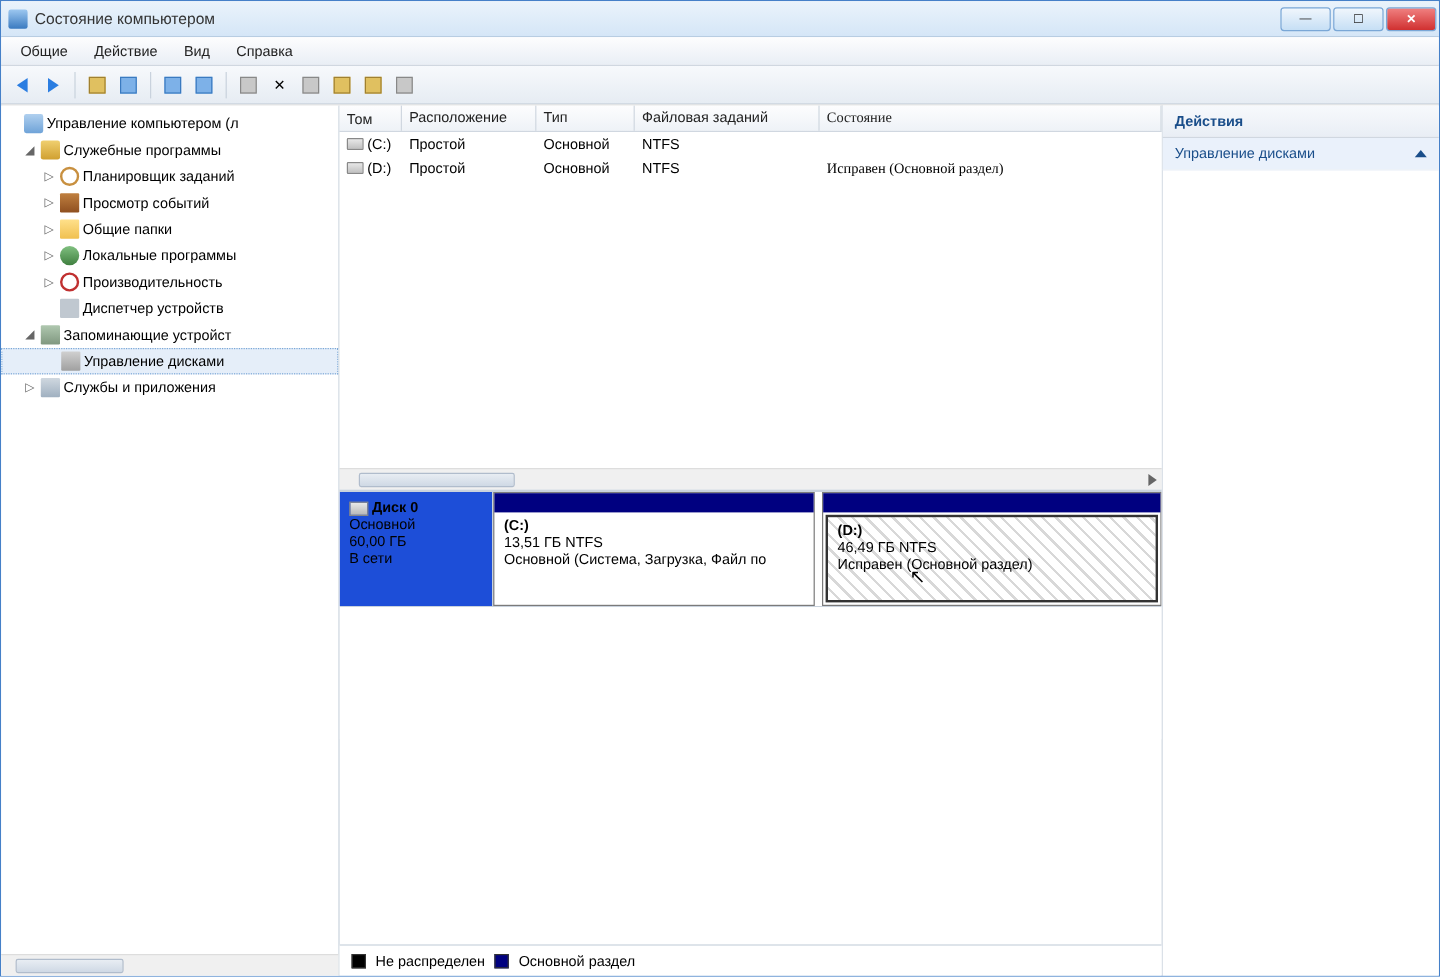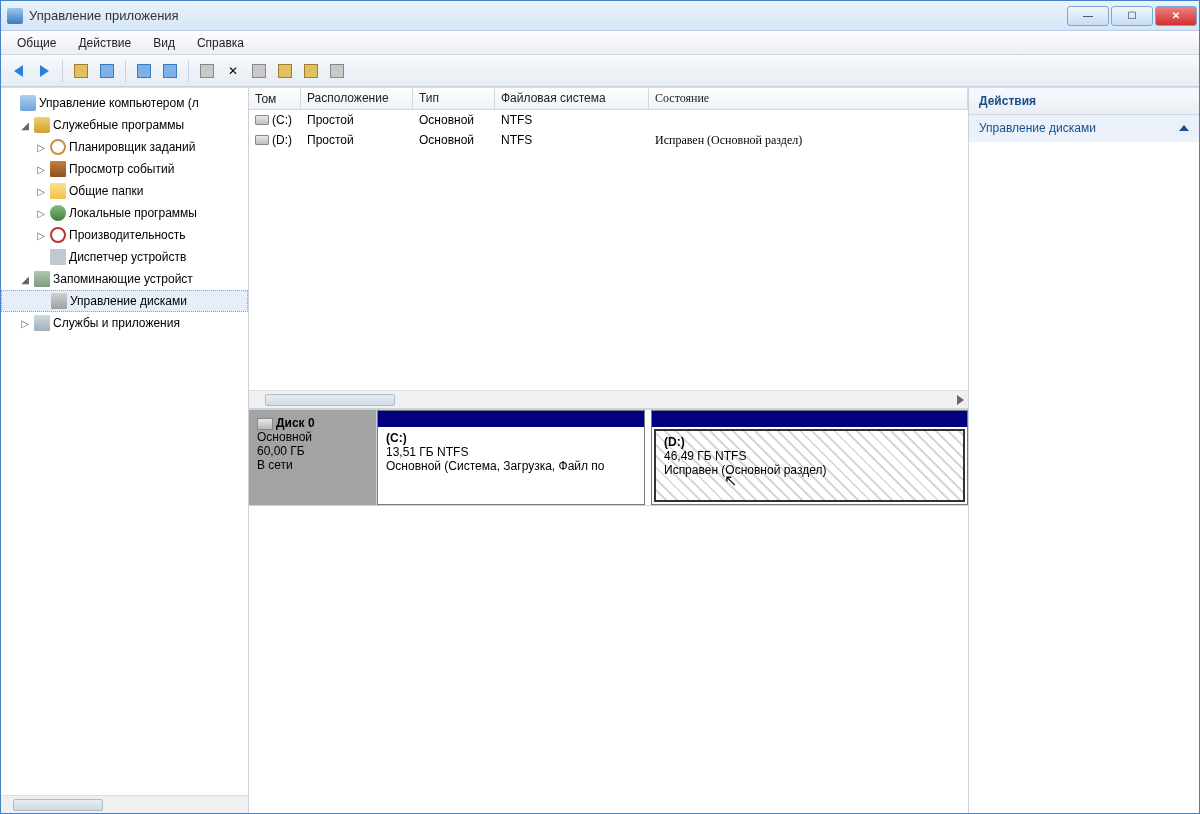--- a/index.html
+++ b/index.html
@@ -24,21 +24,21 @@
 .tb-sep { width: 1px; height: 22px; background: #c9d2dd; margin: 0 3px; }
 .tb-btn { width: 22px; height: 22px; display: flex; align-items: center; justify-content: center; border-radius: 2px; }
 .arrow-left { width:0;height:0;border-top:6px solid transparent;border-bottom:6px solid transparent;border-right:9px solid #2a7de1; }
 .arrow-right { width:0;height:0;border-top:6px solid transparent;border-bottom:6px solid transparent;border-left:9px solid #2a7de1; }
 .icon-generic { width:14px;height:14px; background:#e0c060; border:1px solid #a08030; }
 .icon-blue { width:14px;height:14px; background:#7db1e8; border:1px solid #3a7ac0; }
 .icon-gray { width:14px;height:14px; background:#c8c8c8; border:1px solid #888; }
 
 
 .content { flex: 1; display: flex; border-top: 1px solid #ddd; min-height: 0; }
-.tree-panel { width: 248px; border-right: 1px solid #c9d2dd; background: #fff; display:flex; flex-direction:column; }
+.tree-panel { width: 282px; border-right: 1px solid #c9d2dd; background: #fff; display:flex; flex-direction:column; }
 .tree { flex:1; overflow:hidden; padding: 4px 0; }
 .tree-scroll { height: 18px; background: #f0f0f0; border-top:1px solid #ddd; display:flex; align-items:center; }
 .tree-scroll .thumb { height:12px; width:90px; margin-left:12px; background: linear-gradient(#e8edf3,#cfd9e5); border:1px solid #b0bccc; border-radius:2px; }
 
 .tree-row { display: flex; align-items: center; height: 22px; padding: 0 4px; white-space: nowrap; }
 .tree-row .twisty { width: 12px; color: #666; font-size: 10px; text-align:center; }
 .tree-row .ticon { width: 16px; height: 16px; margin: 0 3px; display:inline-block; }
 .tree-row.selected { background: #e5eef9; border: 1px dotted #7aa7d6; }
 .indent1 { padding-left: 18px; }
 .indent2 { padding-left: 34px; }
@@ -69,21 +69,21 @@
 .col-status { flex:1;font-family:Liberation Serif, serif; }
 .drive-icon { width:14px; height:10px; background: linear-gradient(#e8e8e8,#c0c0c0); border:1px solid #888; border-radius:1px; }
 
 .hscroll { height:18px; background:#f0f0f0; border-top:1px solid #ddd; display:flex; align-items:center; }
 .hscroll .thumb { height:12px; width:130px; margin-left:16px; background: linear-gradient(#e8edf3,#cfd9e5); border:1px solid #b0bccc; border-radius:2px; }
 .hscroll .rarrow { margin-left:auto; margin-right:4px; width:0;height:0;border-top:5px solid transparent;border-bottom:5px solid transparent;border-left:7px solid #666; }
 
 
 .disk-area { flex:1; overflow:auto; border-top: 2px solid #c9d2dd; }
 .disk-row { display:flex; border-bottom:1px solid #c9d2dd; min-height:96px; background:#fff; }
-.disk-label { width:128px; border-right:1px solid #c9d2dd; padding:6px 8px; background:#a3a3a3; }
+.disk-label { width:128px; border-right:1px solid #c9d2dd; padding:6px 8px; background:#1d4ed8; }
 .disk-label .dname { font-weight:bold; }
 .disk-label .dicon { display:inline-block; width:16px;height:12px;background:linear-gradient(#e8e8e8,#b8b8b8);border:1px solid #888;margin-right:3px;vertical-align:middle; }
 .disk-label .cdicon { display:inline-block; width:14px;height:14px;border:2px solid #b0b0b0;border-radius:50%;margin-right:3px;vertical-align:middle; }
 .parts { flex:1; display:flex; padding:0; }
 .part { border:1px solid #7a7a7a; margin:0; display:flex; flex-direction:column; }
 .part .stripe { height:16px; background:#000080; }
 .part .pbody { flex:1; padding:4px 8px; position:relative; }
 .part.hatched .pbody { background: repeating-linear-gradient(45deg, #fff, #fff 6px, #d8d8d8 6px, #d8d8d8 8px); border:2px solid #333; margin:2px; }
 .part-c { width: 268px; }
 .part-d { flex:1; margin-left:6px; }
@@ -101,21 +101,21 @@
 .action-item.highlight { background:#eaf1fb; color:#1a4e8a; }
 .tri-up { width:0;height:0;border-left:5px solid transparent;border-right:5px solid transparent;border-bottom:6px solid #1a4e8a; }
 .tri-right { width:0;height:0;border-top:5px solid transparent;border-bottom:5px solid transparent;border-left:6px solid #333; }
 </style>
 </head>
 <body>
 
 <div class="window">
   <div class="titlebar">
     <div class="app-icon"></div>
-    <div class="title">Управление приложения</div>
+    <div class="title">Состояние компьютером</div>
     <div class="win-controls">
       <div class="win-btn">
           <span class="glyph">—</span>
         </div>
       <div class="win-btn">
           <span class="glyph">☐</span>
         </div>
       <div class="win-btn close">
           <span class="glyph">✕</span>
         </div>
@@ -234,21 +234,21 @@
       <div class="tree-scroll">
           <div class="thumb"></div>
         </div>
     </div>
 
     <div class="center-panel">
       <div class="vol-header">
         <div class="col col-vol">Том</div>
         <div class="col col-layout">Расположение</div>
         <div class="col col-type">Тип</div>
-        <div class="col col-fs">Файловая система</div>
+        <div class="col col-fs">Файловая заданий</div>
         <div class="col col-status">Состояние</div>
       </div>
       <div class="vol-body">
         <div class="vol-row">
           <div class="col col-vol">
               <span class="drive-icon"></span>
               <span>(C:)</span>
             </div>
           <div class="col col-layout">Простой</div>
           <div class="col col-type">Основной</div>
@@ -294,20 +294,26 @@
                 <div>46,49 ГБ NTFS</div>
                 <div>Исправен (Основной раздел)</div>
                 <span class="cursor-fake">↖</span>
               </div>
             </div>
           </div>
         </div>
         <div style="height:110px;background:#fff;"></div>
       </div>
 
+      <div class="legend">
+        <span class="lg-swatch lg-black"></span>
+        <span>Не распределен</span>
+        <span class="lg-swatch lg-navy"></span>
+        <span>Основной раздел</span>
+      </div>
     </div>
 
     <div class="actions-panel">
       <div class="actions-header">Действия</div>
       <div class="action-item highlight">
         <span>Управление дисками</span>
         <span class="tri-up"></span>
       </div>
     </div>
   </div>

